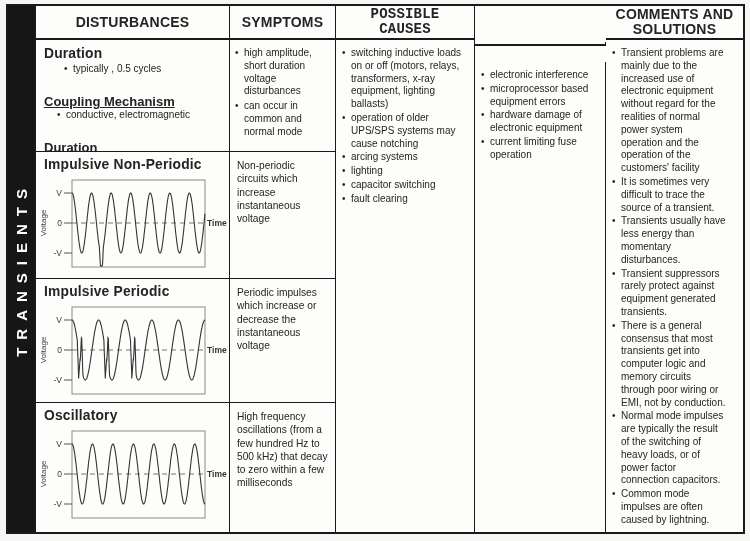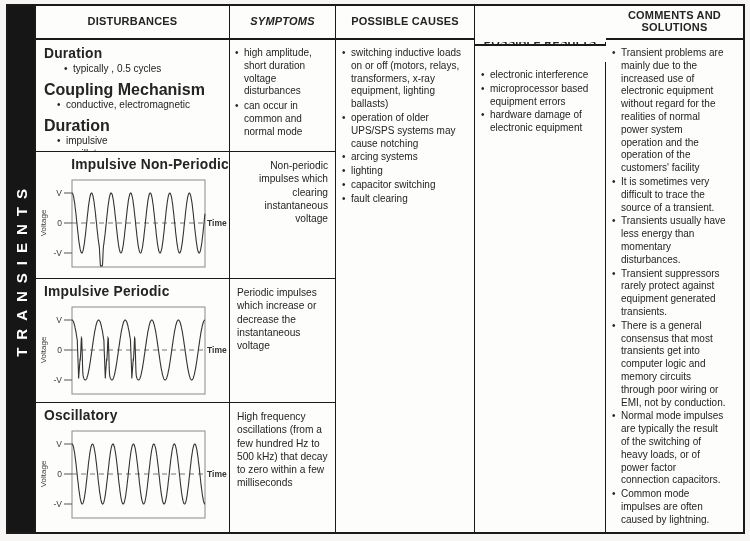--- a/index.html
+++ b/index.html
@@ -35,43 +35,43 @@
   }
   .sidebar-label {
     writing-mode:vertical-rl; transform:rotate(180deg);
     color:#fff; font-weight:bold; font-size:15px; letter-spacing:8px;
     font-family:"Liberation Sans",sans-serif;
   }
 
   
   .hd {
     grid-row:1; display:flex; align-items:center; justify-content:center;
-    text-align:center; font-weight:bold; font-size:11px; line-height:1.05;
+    text-align:center; font-weight:bold; font-size:14px; line-height:1.05;
     border-bottom:2px solid var(--bd); border-right:1.6px solid var(--bd);
     padding:1px 6px; letter-spacing:0.2px;
   }
-  .hd-c2{grid-column:2;} .hd-c3{grid-column:3;font-style:italic;} .hd-c4{grid-column:4;}
+  .hd-c2{grid-column:2;} .hd-c3{grid-column:3;} .hd-c4{grid-column:4;font-family:Liberation Mono, monospace;}
   .hd-c5{grid-column:5;margin-top:36px;} .hd-c6{grid-column:6;border-right:none;}
 
   
   .dist { grid-column:2; border-right:1.6px solid var(--bd); }
-  .r2{grid-row:2;} .r3{grid-row:3;text-align:right;} .r4{grid-row:4;} .r5{grid-row:5;}
+  .r2{grid-row:2;} .r3{grid-row:3;} .r4{grid-row:4;} .r5{grid-row:5;}
   .rowline { border-bottom:1.6px solid var(--bd); }
 
   
   .sym { grid-column:3; border-right:1.6px solid var(--bd); font-size:10.2px; line-height:1.3; }
 
   
   .span-cell { grid-row:2/6; border-right:1.6px solid var(--bd); padding:7px 6px; font-size:10.2px; line-height:1.3; }
   .causes{grid-column:4;} .results{grid-column:5;margin-top:22px;} .comments{grid-column:6; border-right:none; padding-right:16px;}
 
   
   .d-pad { padding:6px 0 4px 8px; }
   .d-head { font-size:13.8px; font-weight:bold; letter-spacing:0.2px; margin-bottom:2px; }
-  .d-sub  { font-size:16px; font-weight:bold; margin-top:5px; }
+  .d-sub  { font-size:13px; font-weight:bold; margin-top:18px;text-decoration:underline; }
   .sec-title { font-size:13.8px; font-weight:bold; letter-spacing:0.2px; margin:5px 0 0 8px; }
 
   ul.blist { list-style:none; margin:0; padding:0; }
   .bullet { position:relative; padding-left:9px; font-size:10px; line-height:1.28; margin-bottom:1px; }
   .bullet::before { content:"\2022"; position:absolute; left:0; top:0; }
   .ind-a { margin-left:20px; }
   .ind-b { margin-left:13px; }
   .sym .bullet { margin-bottom:2px; }
   .sym-p { margin:0; padding:7px 7px; }
   .comments .bullet { margin-bottom:1px; }
@@ -129,21 +129,21 @@
           <line class="wv-dash" x1="34" y1="48" x2="166" y2="48"></line>
           <text class="wv-lbl" x="24" y="21" text-anchor="end">V</text>
           <text class="wv-lbl" x="24" y="51" text-anchor="end">0</text>
           <text class="wv-lbl" x="24" y="81" text-anchor="end">-V</text>
           <text class="wv-axis" x="8" y="48" transform="rotate(-90 8 48)" text-anchor="middle">Voltage</text>
           <text class="wv-time" x="169" y="51">Time</text>
           <path class="wv-line" d="M34.0 18.0L34.3 18.1L34.6 18.5L34.8 19.1L35.1 19.9L35.4 20.9L35.7 22.2L35.9 23.6L36.2 25.3L36.5 27.1L36.8 29.1L37.0 31.3L37.3 33.5L37.6 35.9L37.9 38.4L38.2 41.0L38.4 43.6L38.7 46.3L39.0 48.9L39.3 51.6L39.5 54.2L39.8 56.8L40.1 59.3L40.4 61.8L40.6 64.1L40.9 66.3L41.2 68.3L41.5 70.2L41.8 71.9L42.0 73.4L42.3 74.7L42.6 75.8L42.9 76.7L43.1 77.4L43.4 77.8L43.7 78.0L44.0 77.9L44.3 77.7L44.5 77.1L44.8 76.4L45.1 75.4L45.4 74.2L45.6 72.8L45.9 71.2L46.2 69.4L46.5 67.5L46.7 65.4L47.0 63.1L47.3 60.8L47.6 58.3L47.9 55.8L48.1 53.2L48.4 50.5L48.7 47.8L49.0 45.2L49.2 42.5L49.5 39.9L49.8 37.4L50.1 34.9L50.3 32.6L50.6 30.4L50.9 28.3L51.2 26.3L51.5 24.6L51.7 23.0L52.0 21.6L52.3 20.5L52.6 19.5L52.8 18.8L53.1 18.3L53.4 18.0L53.7 18.0L54.0 18.2L54.2 18.7L54.5 19.4L54.8 20.3L55.1 21.4L55.3 22.8L55.6 24.3L55.9 26.0L56.2 27.9L56.4 30.0L56.7 32.2L57.0 34.5L57.3 37.0L57.6 39.5L57.8 42.1L58.1 44.7L58.4 47.4L58.7 50.0L58.9 52.7L59.2 55.3L59.5 57.9L59.8 60.3L60.0 62.7L60.3 65.0L60.6 67.1L60.9 69.1L61.2 70.9L61.4 73.0L61.7 78.6L62.0 84.0L62.3 89.2L62.5 90.9L62.8 90.9L63.1 90.9L63.4 90.9L63.6 90.9L63.9 90.9L64.2 90.9L64.5 89.7L64.8 84.4L65.0 79.0L65.3 73.3L65.6 70.5L65.9 68.7L66.1 66.6L66.4 64.5L66.7 62.2L67.0 59.8L67.3 57.3L67.5 54.7L67.8 52.1L68.1 49.4L68.4 46.7L68.6 44.1L68.9 41.5L69.2 38.9L69.5 36.4L69.7 34.0L70.0 31.7L70.3 29.5L70.6 27.5L70.9 25.6L71.1 23.9L71.4 22.4L71.7 21.1L72.0 20.0L72.2 19.2L72.5 18.6L72.8 18.2L73.1 18.0L73.3 18.1L73.6 18.4L73.9 18.9L74.2 19.7L74.5 20.7L74.7 21.9L75.0 23.4L75.3 25.0L75.6 26.8L75.8 28.8L76.1 30.9L76.4 33.1L76.7 35.5L76.9 38.0L77.2 40.5L77.5 43.2L77.8 45.8L78.1 48.5L78.3 51.1L78.6 53.8L78.9 56.4L79.2 58.9L79.4 61.3L79.7 63.7L80.0 65.9L80.3 68.0L80.5 69.9L80.8 71.6L81.1 73.2L81.4 74.5L81.7 75.7L81.9 76.6L82.2 77.3L82.5 77.7L82.8 78.0L83.0 78.0L83.3 77.7L83.6 77.2L83.9 76.5L84.2 75.6L84.4 74.4L84.7 73.1L85.0 71.5L85.3 69.8L85.5 67.8L85.8 65.8L86.1 63.5L86.4 61.2L86.6 58.8L86.9 56.2L87.2 53.6L87.5 51.0L87.8 48.3L88.0 45.6L88.3 43.0L88.6 40.4L88.9 37.8L89.1 35.4L89.4 33.0L89.7 30.7L90.0 28.6L90.2 26.7L90.5 24.9L90.8 23.3L91.1 21.9L91.4 20.7L91.6 19.7L91.9 18.9L92.2 18.4L92.5 18.1L92.7 18.0L93.0 18.2L93.3 18.6L93.6 19.2L93.8 20.1L94.1 21.2L94.4 22.5L94.7 24.0L95.0 25.7L95.2 27.6L95.5 29.6L95.8 31.8L96.1 34.1L96.3 36.5L96.6 39.0L96.9 41.6L97.2 44.2L97.5 46.9L97.7 49.6L98.0 52.2L98.3 54.9L98.6 57.4L98.8 59.9L99.1 62.3L99.4 64.6L99.7 66.8L99.9 68.8L100.2 70.6L100.5 72.3L100.8 73.7L101.1 75.0L101.3 76.1L101.6 76.9L101.9 77.5L102.2 77.9L102.4 78.0L102.7 77.9L103.0 77.6L103.3 77.0L103.5 76.2L103.8 75.1L104.1 73.9L104.4 72.5L104.7 70.8L104.9 69.0L105.2 67.0L105.5 64.9L105.8 62.6L106.0 60.2L106.3 57.7L106.6 55.2L106.9 52.5L107.2 49.9L107.4 47.2L107.7 44.6L108.0 41.9L108.3 39.3L108.5 36.8L108.8 34.4L109.1 32.1L109.4 29.9L109.6 27.8L109.9 25.9L110.2 24.2L110.5 22.7L110.8 21.3L111.0 20.2L111.3 19.3L111.6 18.7L111.9 18.2L112.1 18.0L112.4 18.0L112.7 18.3L113.0 18.8L113.2 19.6L113.5 20.5L113.8 21.7L114.1 23.1L114.4 24.7L114.6 26.5L114.9 28.4L115.2 30.5L115.5 32.7L115.7 35.1L116.0 37.5L116.3 40.1L116.6 42.7L116.8 45.3L117.1 48.0L117.4 50.7L117.7 53.3L118.0 55.9L118.2 58.5L118.5 60.9L118.8 63.3L119.1 65.5L119.3 67.6L119.6 69.5L119.9 71.3L120.2 72.9L120.5 74.3L120.7 75.5L121.0 76.4L121.3 77.2L121.6 77.7L121.8 78.0L122.1 78.0L122.4 77.8L122.7 77.3L122.9 76.7L123.2 75.8L123.5 74.7L123.8 73.3L124.1 71.8L124.3 70.1L124.6 68.2L124.9 66.1L125.2 63.9L125.4 61.6L125.7 59.2L126.0 56.7L126.3 54.1L126.5 51.4L126.8 48.8L127.1 46.1L127.4 43.5L127.7 40.8L127.9 38.3L128.2 35.8L128.5 33.4L128.8 31.1L129.0 29.0L129.3 27.0L129.6 25.2L129.9 23.5L130.1 22.1L130.4 20.9L130.7 19.8L131.0 19.0L131.3 18.4L131.5 18.1L131.8 18.0L132.1 18.1L132.4 18.5L132.6 19.1L132.9 19.9L133.2 21.0L133.5 22.3L133.8 23.7L134.0 25.4L134.3 27.2L134.6 29.2L134.9 31.4L135.1 33.7L135.4 36.1L135.7 38.6L136.0 41.1L136.2 43.8L136.5 46.4L136.8 49.1L137.1 51.8L137.4 54.4L137.6 57.0L137.9 59.5L138.2 61.9L138.5 64.2L138.7 66.4L139.0 68.4L139.3 70.3L139.6 72.0L139.8 73.5L140.1 74.8L140.4 75.9L140.7 76.8L141.0 77.4L141.2 77.8L141.5 78.0L141.8 77.9L142.1 77.6L142.3 77.1L142.6 76.3L142.9 75.3L143.2 74.1L143.4 72.7L143.7 71.1L144.0 69.3L144.3 67.4L144.6 65.3L144.8 63.0L145.1 60.6L145.4 58.2L145.7 55.6L145.9 53.0L146.2 50.4L146.5 47.7L146.8 45.0L147.1 42.4L147.3 39.8L147.6 37.2L147.9 34.8L148.2 32.5L148.4 30.2L148.7 28.2L149.0 26.2L149.3 24.5L149.5 22.9L149.8 21.6L150.1 20.4L150.4 19.5L150.7 18.8L150.9 18.3L151.2 18.0L151.5 18.0L151.8 18.3L152.0 18.7L152.3 19.4L152.6 20.3L152.9 21.5L153.1 22.8L153.4 24.4L153.7 26.1L154.0 28.0L154.3 30.1L154.5 32.3L154.8 34.7L155.1 37.1L155.4 39.6L155.6 42.2L155.9 44.9L156.2 47.5L156.5 50.2L156.7 52.8L157.0 55.5L157.3 58.0L157.6 60.5L157.9 62.9L158.1 65.1L158.4 67.2L158.7 69.2L159.0 71.0L159.2 72.6L159.5 74.1L159.8 75.3L160.1 76.3L160.3 77.1L160.6 77.6L160.9 77.9L161.2 78.0L161.5 77.8L161.7 77.4L162.0 76.8L162.3 76.0L162.6 74.9L162.8 73.6L163.1 72.1L163.4 70.4L163.7 68.5L164.0 66.5L164.2 64.3L164.5 62.0L164.8 59.6L165.1 57.1L165.3 54.5L165.6 51.9L165.9 49.3L166.2 46.6L166.4 43.9L166.7 41.3L167.0 38.7"></path>
         </svg>
       </div>
       <div class="cell sym r3 rowline">
-        <p class="sym-p">Non-periodic impulses which clearing instantaneous voltage</p>
+        <p class="sym-p">Non-periodic circuits which increase instantaneous voltage</p>
       </div>
 
       <div class="cell dist r4 rowline">
         <div class="sec-title">Impulsive Periodic</div>
         <svg class="wave" width="190" height="96" viewBox="0 0 190 96">
           <rect class="wv-box" x="34" y="5" width="133" height="87"></rect>
           <line class="wv-tick" x1="26" y1="18" x2="34" y2="18"></line>
           <line class="wv-tick" x1="26" y1="48" x2="34" y2="48"></line>
           <line class="wv-tick" x1="26" y1="78" x2="34" y2="78"></line>
           <line class="wv-dash" x1="34" y1="48" x2="166" y2="48"></line>
@@ -188,20 +188,21 @@
           <li class="bullet"><span>capacitor switching</span></li>
           <li class="bullet"><span>fault clearing</span></li>
         </ul>
       </div>
 
       <div class="cell span-cell results">
         <ul class="blist">
           <li class="bullet"><span>electronic interference</span></li>
           <li class="bullet"><span>microprocessor based equipment errors</span></li>
           <li class="bullet"><span>hardware damage of electronic equipment</span></li>
+          <li class="bullet"><span>current limiting fuse operation</span></li>
         </ul>
       </div>
 
       <div class="cell span-cell comments">
         <ul class="blist">
           <li class="bullet"><span>Transient problems are mainly due to the increased use of electronic equipment without regard for the realities of normal power system operation and the operation of the customers' facility</span></li>
           <li class="bullet"><span>It is sometimes very difficult to trace the source of a transient.</span></li>
           <li class="bullet"><span>Transients usually have less energy than momentary disturbances.</span></li>
           <li class="bullet"><span>Transient suppressors rarely protect against equipment generated transients.</span></li>
           <li class="bullet"><span>There is a general consensus that most transients get into computer logic and memory circuits through poor wiring or EMI, not by conduction.</span></li>

